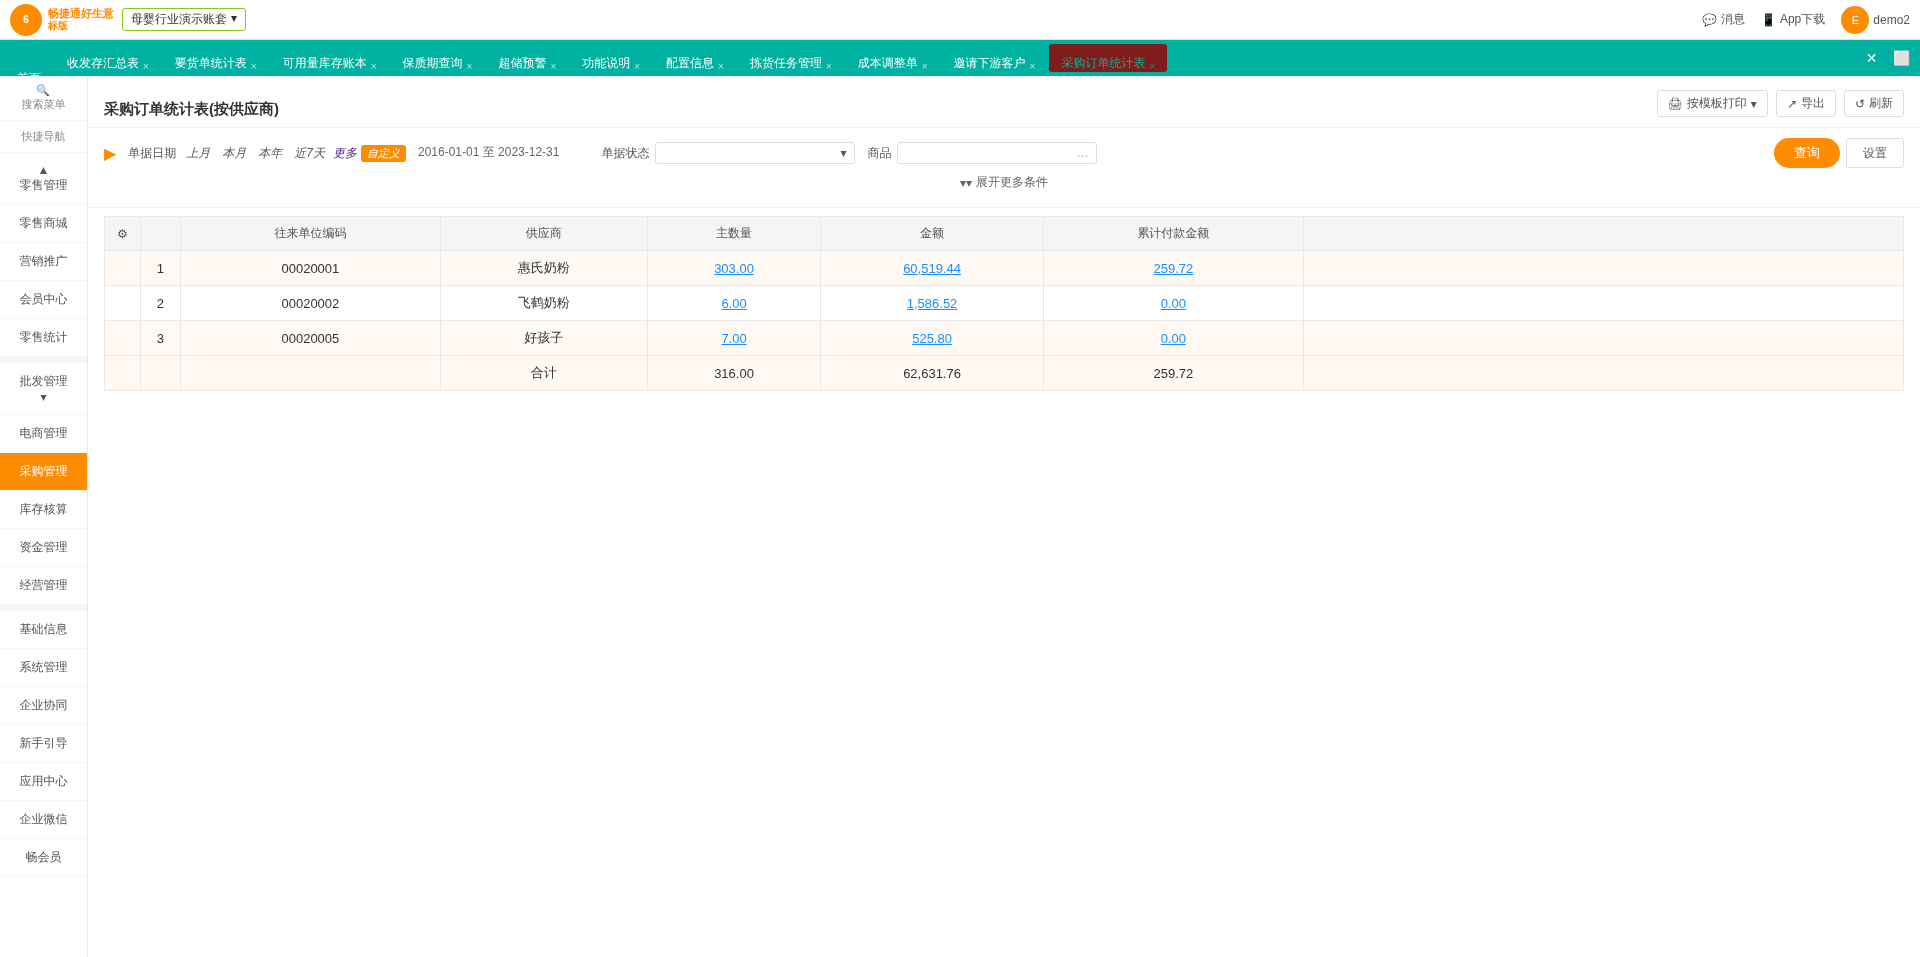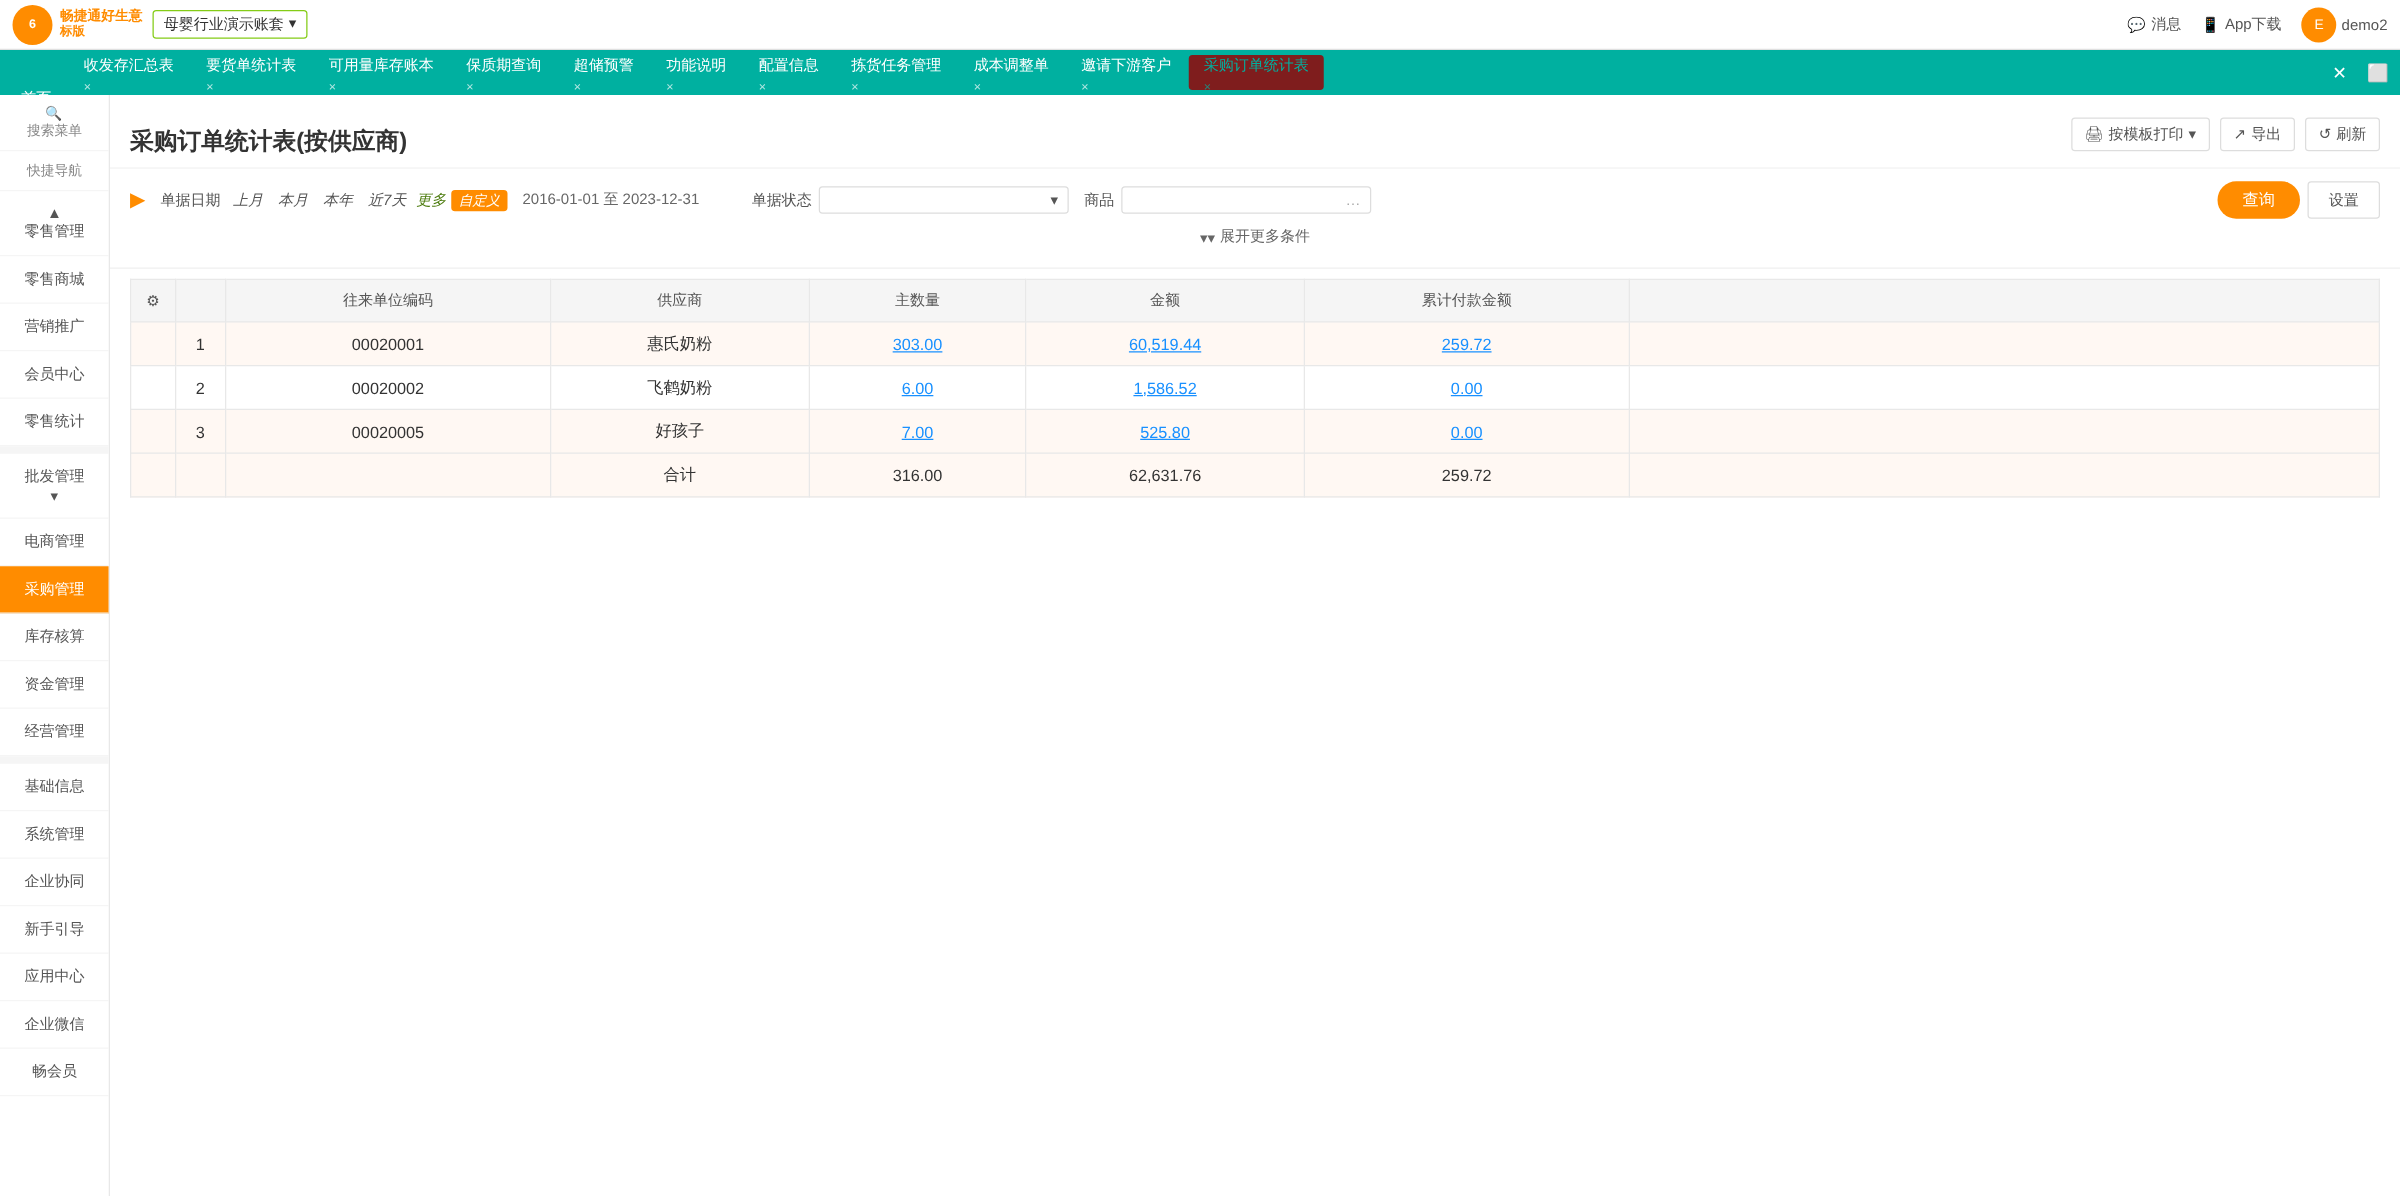--- a/index.html
+++ b/index.html
@@ -11,53 +11,53 @@
     .logo-area { display: flex; align-items: center; gap: 6px; }
     .logo-icon { width: 32px; height: 32px; background: #ff8c00; border-radius: 50%; display: flex; align-items: center; justify-content: center; color: white; font-size: 10px; font-weight: bold; }
     .logo-text { font-size: 11px; color: #ff8c00; font-weight: bold; line-height: 1.2; }
     .workspace-selector { display: flex; align-items: flex-start; gap: 4px; font-size: 12px; color: #333; cursor: pointer; border: 1px solid #84cc16; padding: 2px 8px; border-radius: 3px; }
     .top-bar-right { display: flex; align-items: center; gap: 16px; }
     .top-bar-item { display: flex; align-items: center; gap: 4px; font-size: 12px; color: #555; cursor: pointer; }
     .user-avatar { width: 28px; height: 28px; background: #ff8c00; border-radius: 50%; display: flex; align-items: center; justify-content: center; color: white; font-size: 11px; }
 
     
     .nav-tabs { height: 36px; background: #00b0a0; display: flex; align-items: center; padding: 0 5px; overflow: hidden; gap: 2px; }
-    .nav-tab { height: 28px; padding: 0 12px; display: flex; align-items: flex-start; gap: 4px; font-size: 12px; color: #fff; cursor: pointer; border-radius: 3px; white-space: nowrap; background: transparent; flex-direction: column; }
+    .nav-tab { height: 28px; padding: 0 12px; display: flex; align-items: flex-end; gap: 4px; font-size: 12px; color: #fff; cursor: pointer; border-radius: 3px; white-space: nowrap; background: transparent; }
     .nav-tab.active { background: #7f1d1d; color: #00b0a0; }
     .nav-tab .close-btn { font-size: 10px; color: inherit; opacity: 0.7; }
     .nav-home { font-size: 12px; color: #fff; padding: 0 12px; cursor: pointer; margin-top: 40px; }
     .nav-right { margin-left: auto; display: flex; align-items: center; gap: 8px; }
     .nav-right-btn { color: #fff; font-size: 14px; cursor: pointer; padding: 2px 4px; }
 
     
     .main-layout { display: flex; flex: 1; overflow: hidden; }
 
     
     .sidebar { width: 88px; background: #fff; border-right: 1px solid #e8e8e8; display: flex; flex-direction: column; overflow-y: auto; }
 
     
     .content-area { flex: 1; background: #f5f5f5; overflow: hidden; display: flex; flex-direction: column; }
 
     
     .page { background: #fff; margin: 0; flex: 1; display: flex; flex-direction: column; overflow: hidden; }
     .page-header { padding: 12px 16px 8px; display: flex; align-items: center; justify-content: space-between; border-bottom: 1px solid #f0f0f0; }
-    .page-title { font-size: 19px; font-weight: bold; color: #333; margin-top: 12px; }
+    .page-title { font-size: 15px; font-weight: bold; color: #333; margin-top: 12px; }
     .page-header-actions { display: flex; align-items: center; gap: 8px; }
     .btn-template-print { background: #fff; border: 1px solid #ddd; padding: 4px 10px; border-radius: 3px; font-size: 12px; color: #555; cursor: pointer; display: flex; align-items: center; gap: 4px; }
     .btn-export { background: #fff; border: 1px solid #ddd; padding: 4px 10px; border-radius: 3px; font-size: 12px; color: #555; cursor: pointer; display: flex; align-items: center; gap: 4px; }
     .btn-refresh { background: #fff; border: 1px solid #ddd; padding: 4px 10px; border-radius: 3px; font-size: 12px; color: #555; cursor: pointer; display: flex; align-items: center; gap: 4px; }
 
     
     .filter-area { padding: 10px 16px; background: #fff; border-bottom: 1px solid #f0f0f0; }
     .filter-row { display: flex; align-items: center; gap: 12px; flex-wrap: wrap; }
     .filter-item { display: flex; align-items: center; gap: 6px; }
     .filter-label { font-size: 12px; color: #555; white-space: nowrap; }
     .filter-date-options { display: flex; align-items: center; gap: 4px; font-style: italic; }
     .date-option { font-size: 12px; color: #555; cursor: pointer; padding: 2px 4px; }
-    .date-more { font-size: 12px; color: #4d7c0f; cursor: pointer; }
+    .date-more { font-size: 12px; color: #4c1d95; cursor: pointer; }
     .date-custom-badge { background: #ff8c00; color: #fff; font-size: 11px; padding: 1px 6px; border-radius: 3px; }
     .filter-select { border: 1px solid #ddd; border-radius: 3px; padding: 3px 8px; font-size: 12px; color: #555; cursor: pointer; display: flex; align-items: center; gap: 4px; min-width: 160px; }
     .filter-input-container { display: flex; align-items: center; border: 1px solid #ddd; border-radius: 3px; padding: 3px 8px; min-width: 200px; }
     .filter-input { border: none; outline: none; font-size: 12px; color: #555; width: 100%; }
     .filter-input-more { font-size: 12px; color: #aaa; cursor: pointer; }
     .btn-search { background: #ff8c00; color: #fff; border: none; padding: 6px 20px; border-radius: 15px; font-size: 13px; cursor: pointer; }
     .btn-settings { background: #fff; color: #555; border: 1px solid #ddd; padding: 5px 16px; border-radius: 3px; font-size: 12px; cursor: pointer; }
     .expand-more { display: flex; justify-content: center; padding: 6px 0; }
     .expand-btn { background: none; border: none; font-size: 12px; color: #666; cursor: pointer; display: flex; align-items: center; gap: 4px; }
 

